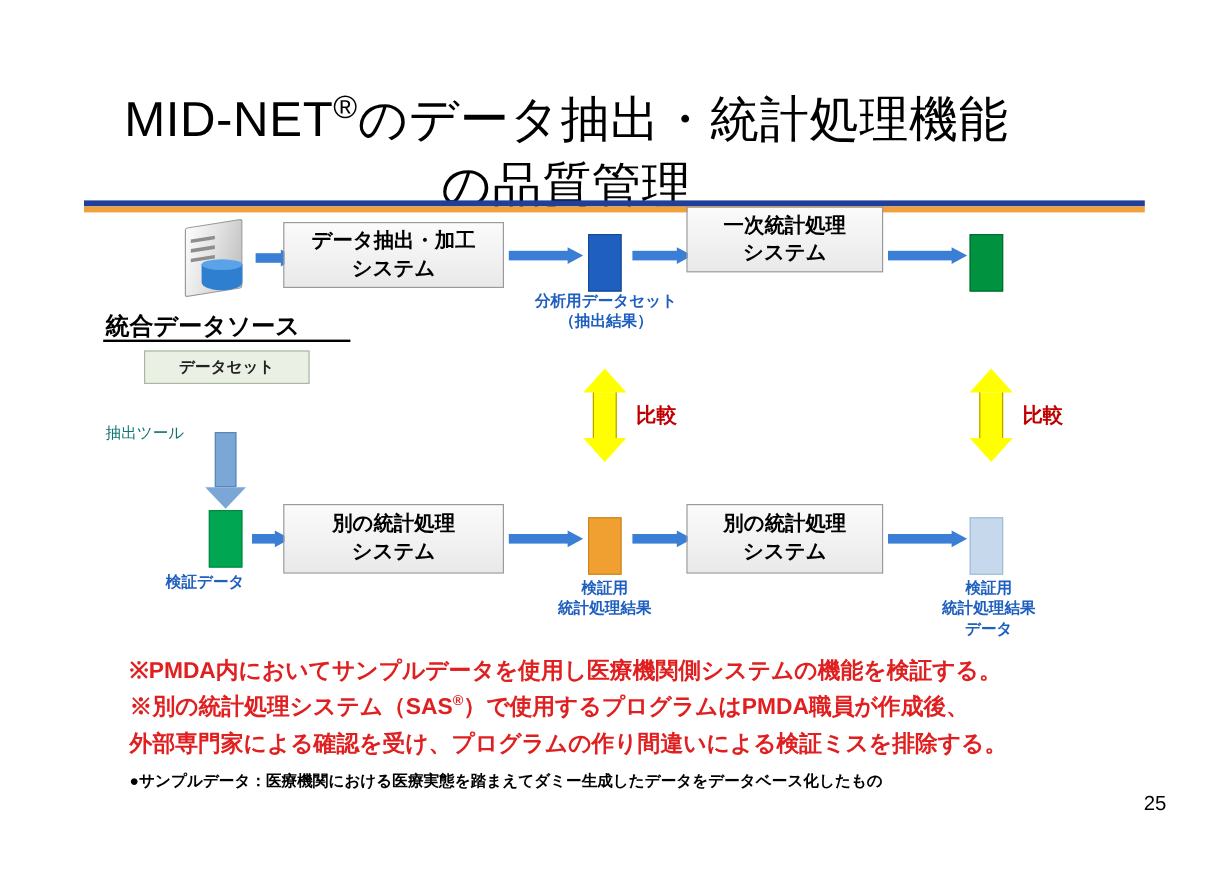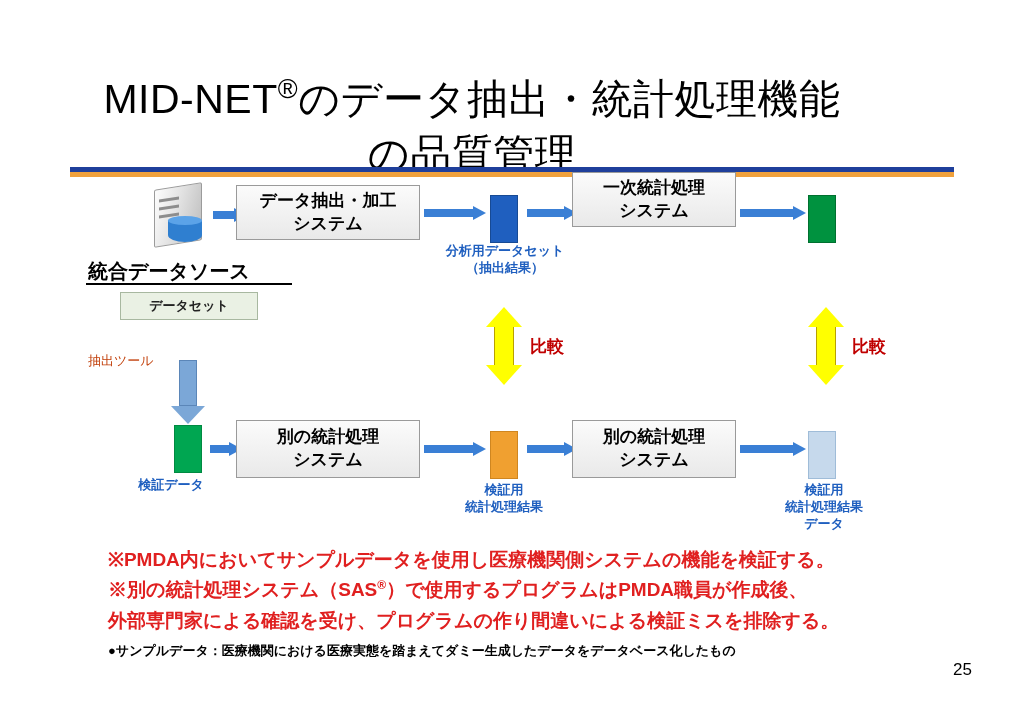--- a/index.html
+++ b/index.html
@@ -248,21 +248,21 @@
     white-space: nowrap;
   }
   .src-underline {
     position: absolute;
     height: 2px;
     background: #000000;
   }
   .tool-label {
     position: absolute;
     font-size: 13px;
-    color: #c2410c;
+    color: #0f766e;
     white-space: nowrap;
   }
 
   
   .notes {
     position: absolute;
     left: 108px;
     top: 545px;
     width: 860px;
     font-size: 19px;

